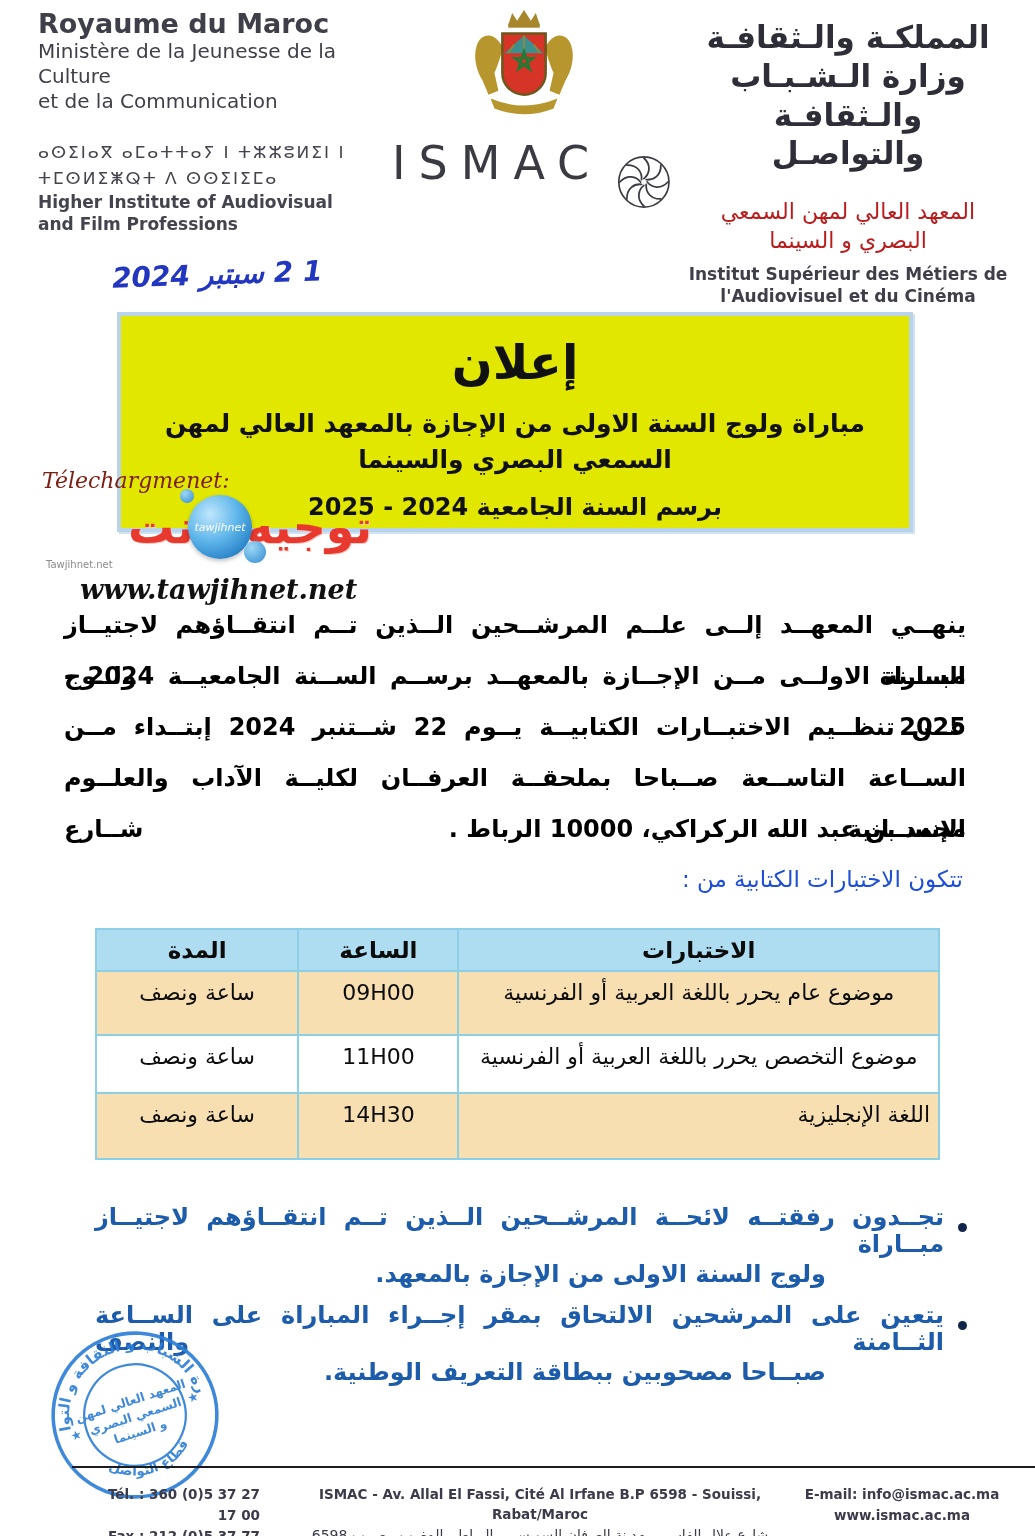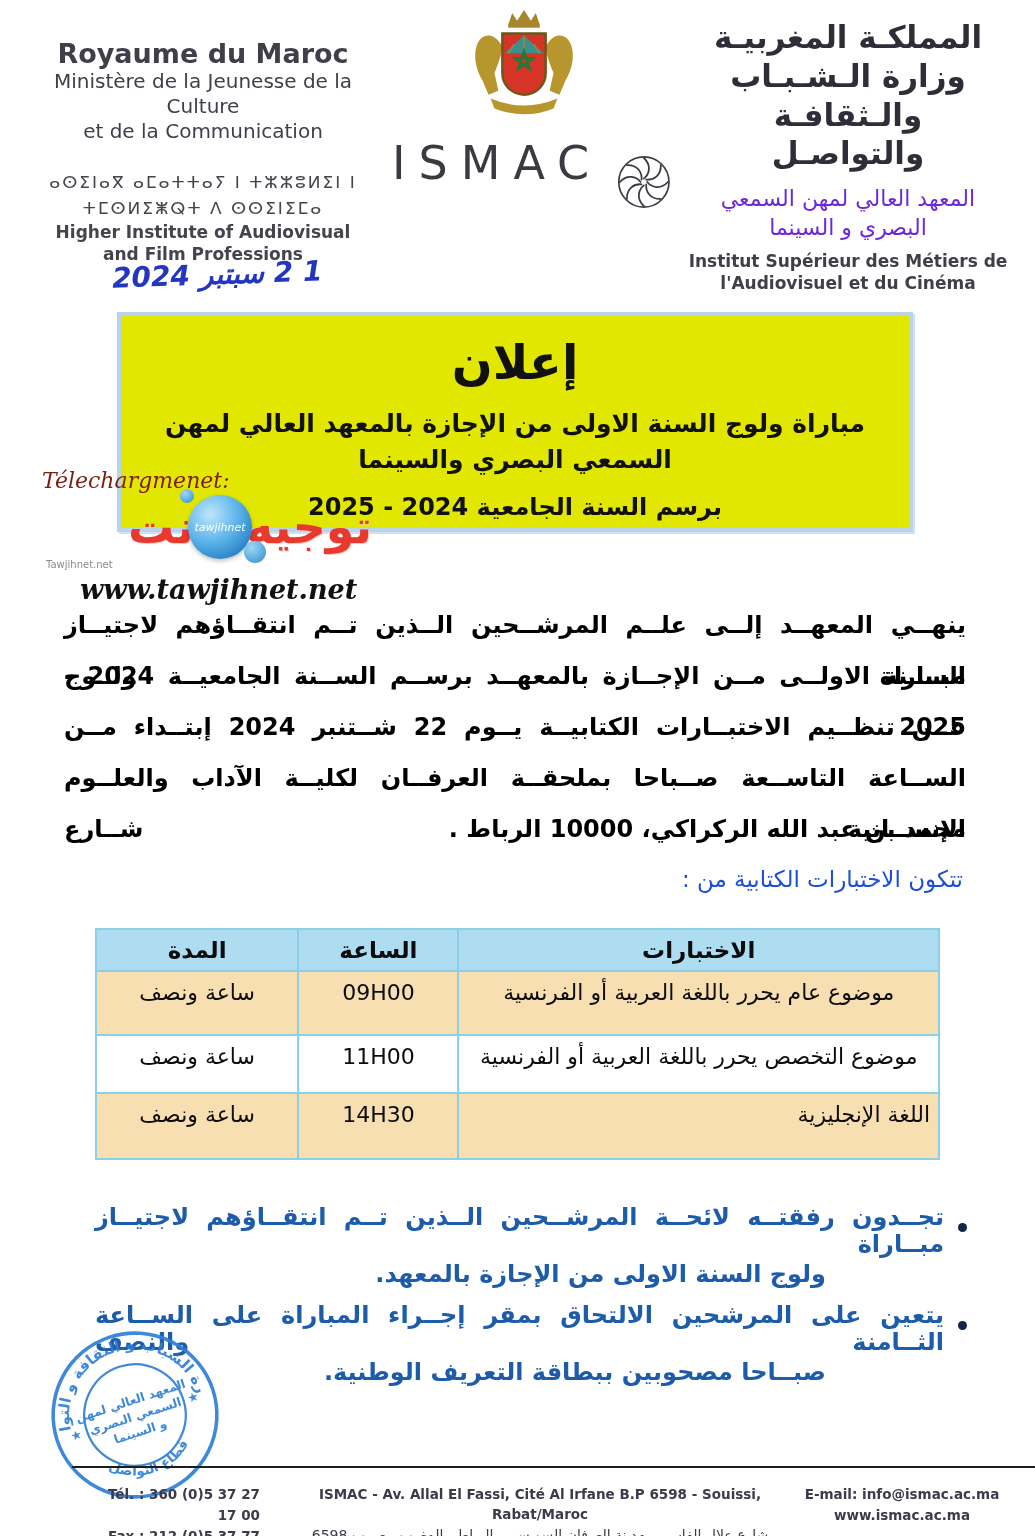--- a/index.html
+++ b/index.html
@@ -2,32 +2,32 @@
 <html lang="ar"><head>
 <meta charset="utf-8">
 <style>
   html,body{margin:0;padding:0;background:#888;}
   #page{
     position:relative;width:1035px;height:1536px;margin:0 auto;
     background:#ffffff;overflow:hidden;
     font-family:"DejaVu Sans",sans-serif;color:#1a1a1a;
   }
   
-  .hdr-left{position:absolute;left:38px;top:38px;width:330px;text-align:center;color:#3f3f4a;}
+  .hdr-left{position:absolute;left:38px;top:8px;width:330px;text-align:left;color:#3f3f4a;}
   .hdr-left .t1{font-size:27px;font-weight:bold;line-height:1.15;}
   .hdr-left .t2,.hdr-left .t3{font-size:20px;line-height:1.25;}
   .hdr-left .tif{margin-top:26px;font-size:17px;letter-spacing:2px;line-height:1.5;color:#44444e;}
   .hdr-left .en{font-size:17px;font-weight:bold;line-height:1.3;color:#44444e;}
   .emblem{position:absolute;left:462px;top:8px;width:124px;height:128px;}
   .ismac-row{position:absolute;left:392px;top:136px;width:280px;display:flex;align-items:flex-start;gap:14px;}
   .ismac-word{font-size:46px;letter-spacing:13px;color:#3a3a42;font-family:"DejaVu Sans",sans-serif;}
   .aperture{width:92px;height:92px;}
   .hdr-right{position:absolute;right:22px;top:18px;width:330px;text-align:center;direction:rtl;}
   .hdr-right .c1{font-size:31px;font-weight:bold;color:#2e2e38;line-height:1.25;font-family:"DejaVu Sans",sans-serif;}
-  .hdr-right .c2{font-size:22px;color:#6d28d9;line-height:1.3;margin-top:12px;}
+  .hdr-right .c2{font-size:22px;color:#b91c1c;line-height:1.3;margin-top:25px;}
   .hdr-right .fr{direction:ltr;font-size:17px;font-weight:bold;color:#3f3f4a;line-height:1.3;margin-top:8px;}
   
   .date-stamp{position:absolute;left:112px;top:258px;direction:rtl;color:#2236c0;
     font-size:28px;font-weight:bold;transform:rotate(-2deg);letter-spacing:2px;
     font-style:italic;}
   
   .ann{position:absolute;left:117px;top:312px;width:788px;height:212px;
     border:4px solid #b9d3ea;background:#e2e700;box-shadow:2px 2px 0 #cfe2f2;
     direction:rtl;text-align:center;color:#111;}
   .ann .ttl{margin-top:18px;font-size:48px;font-weight:bold;}
@@ -133,21 +133,21 @@
         <path d="M50,7 C64,20 60,36 50,44" transform="rotate(135 50 50)"></path>
         <path d="M50,7 C64,20 60,36 50,44" transform="rotate(180 50 50)"></path>
         <path d="M50,7 C64,20 60,36 50,44" transform="rotate(225 50 50)"></path>
         <path d="M50,7 C64,20 60,36 50,44" transform="rotate(270 50 50)"></path>
         <path d="M50,7 C64,20 60,36 50,44" transform="rotate(315 50 50)"></path>
       </g>
     </svg>
   </div>
 
   <div class="hdr-right">
-    <div class="c1">المملكـة المغربيـة</div>
+    <div class="c1">المملكـة والـثقافـة</div>
     <div class="c1">وزارة الـشـبـاب والـثقافـة</div>
     <div class="c1">والتواصـل</div>
     <div class="c2">
       <div>المعهد العالي لمهن السمعي</div>
       <div>البصري و السينما</div>
     </div>
     <div class="fr">
       <div>Institut Supérieur des Métiers de</div>
       <div>l'Audiovisuel et du Cinéma</div>
     </div>

